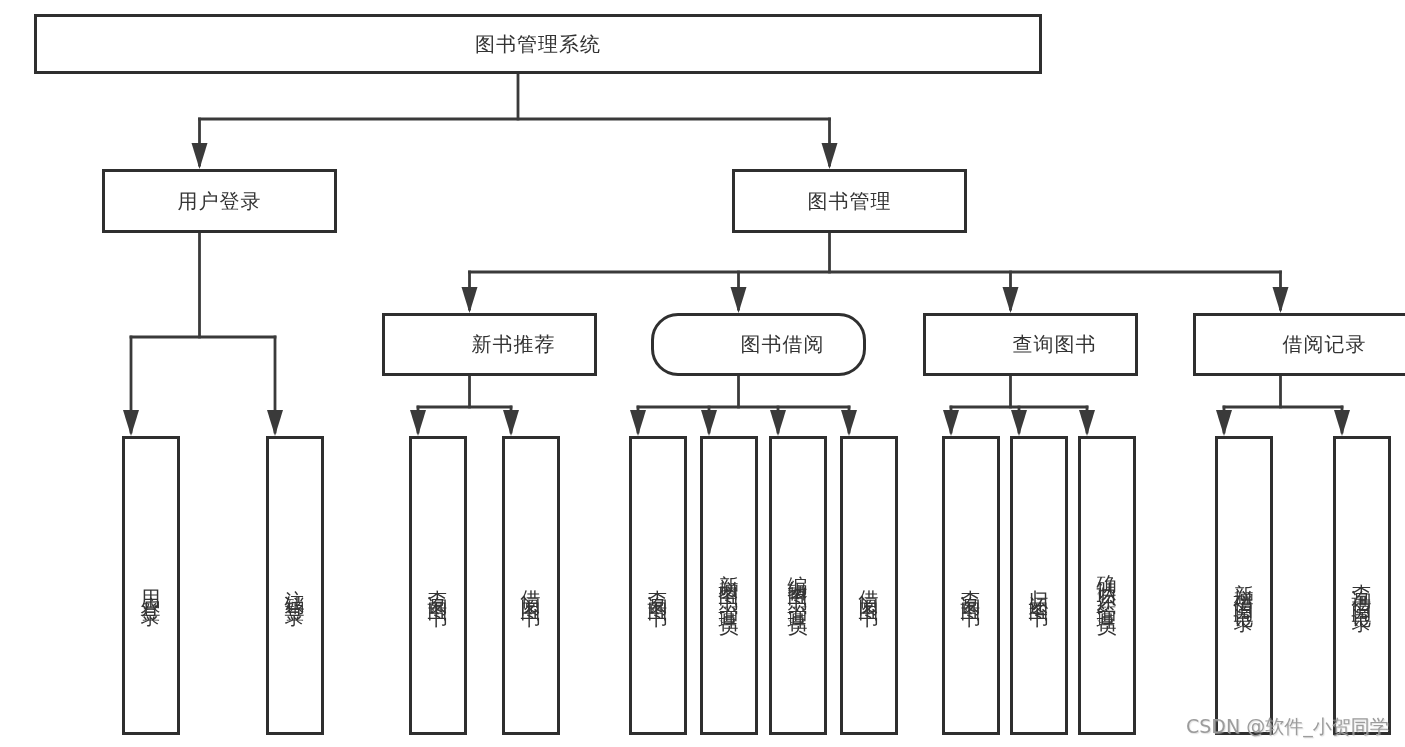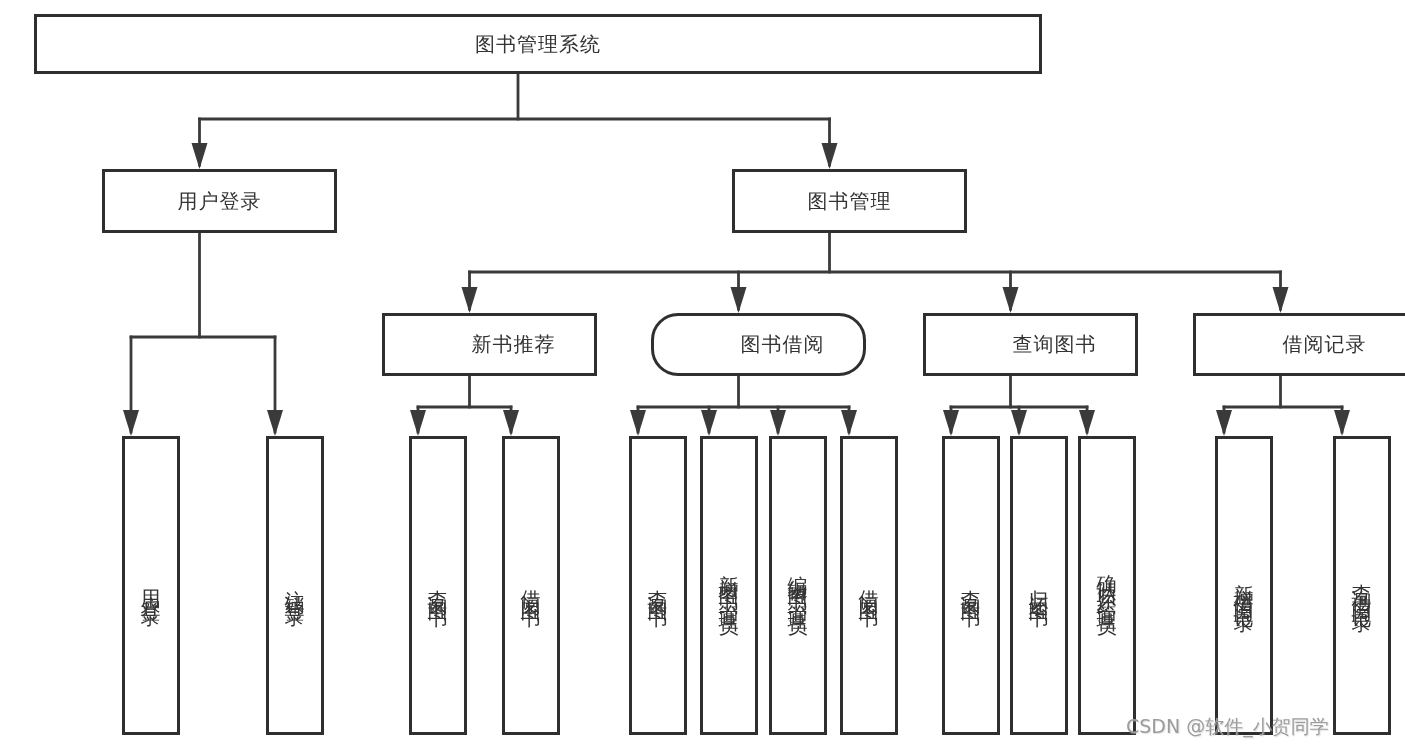--- a/index.html
+++ b/index.html
@@ -35,21 +35,21 @@
   .vtext{
     writing-mode:vertical-rl;
     text-orientation:mixed;
     font-size:20px;
     letter-spacing:6px;
     line-height:1;
     color:var(--text);
   }
   .watermark{
     position:absolute;
-    left:1126px;top:714px;
+    left:1186px;top:714px;
     font-size:19px;
     color:var(--watermark);
     white-space:nowrap;
     text-shadow:1px 1px 1px rgba(200,200,200,.55);
   }
 </style>
 </head>
 <body>
 
 <div class="stage">

